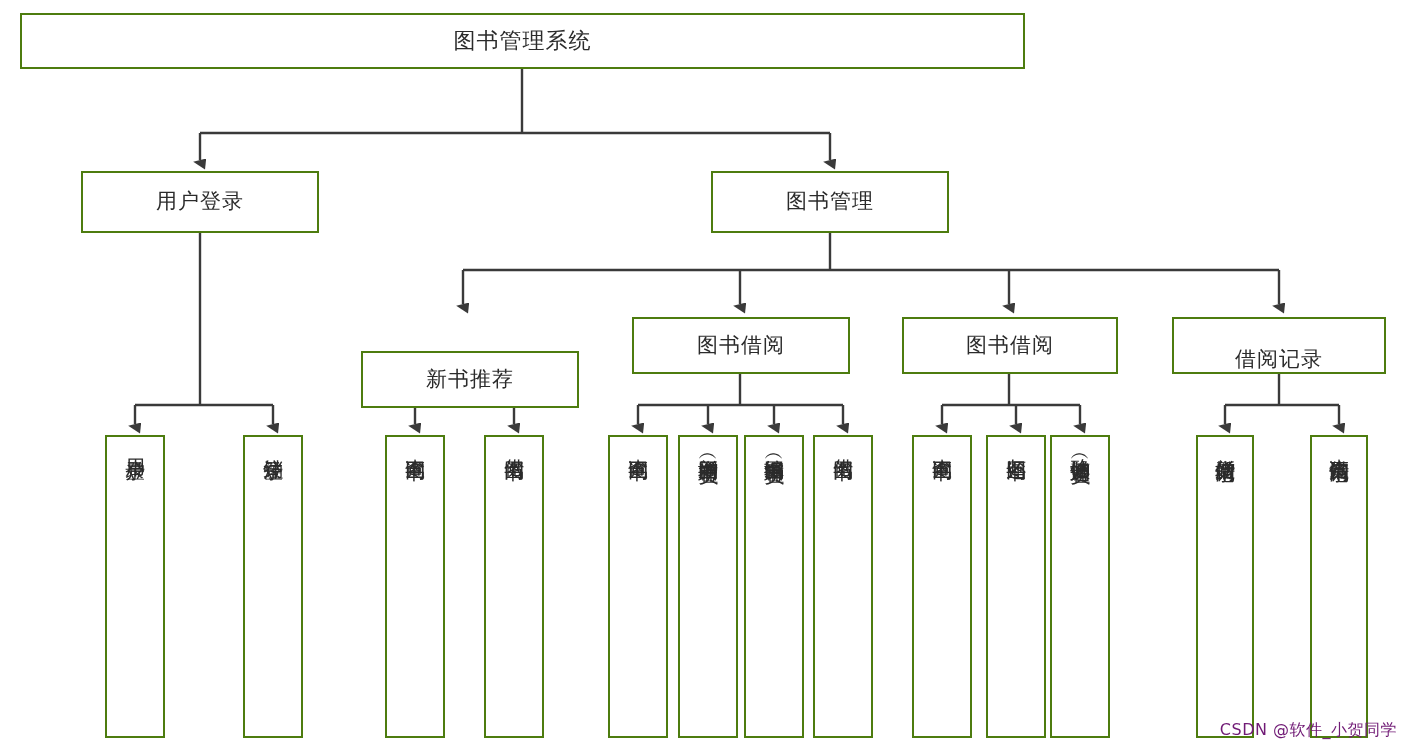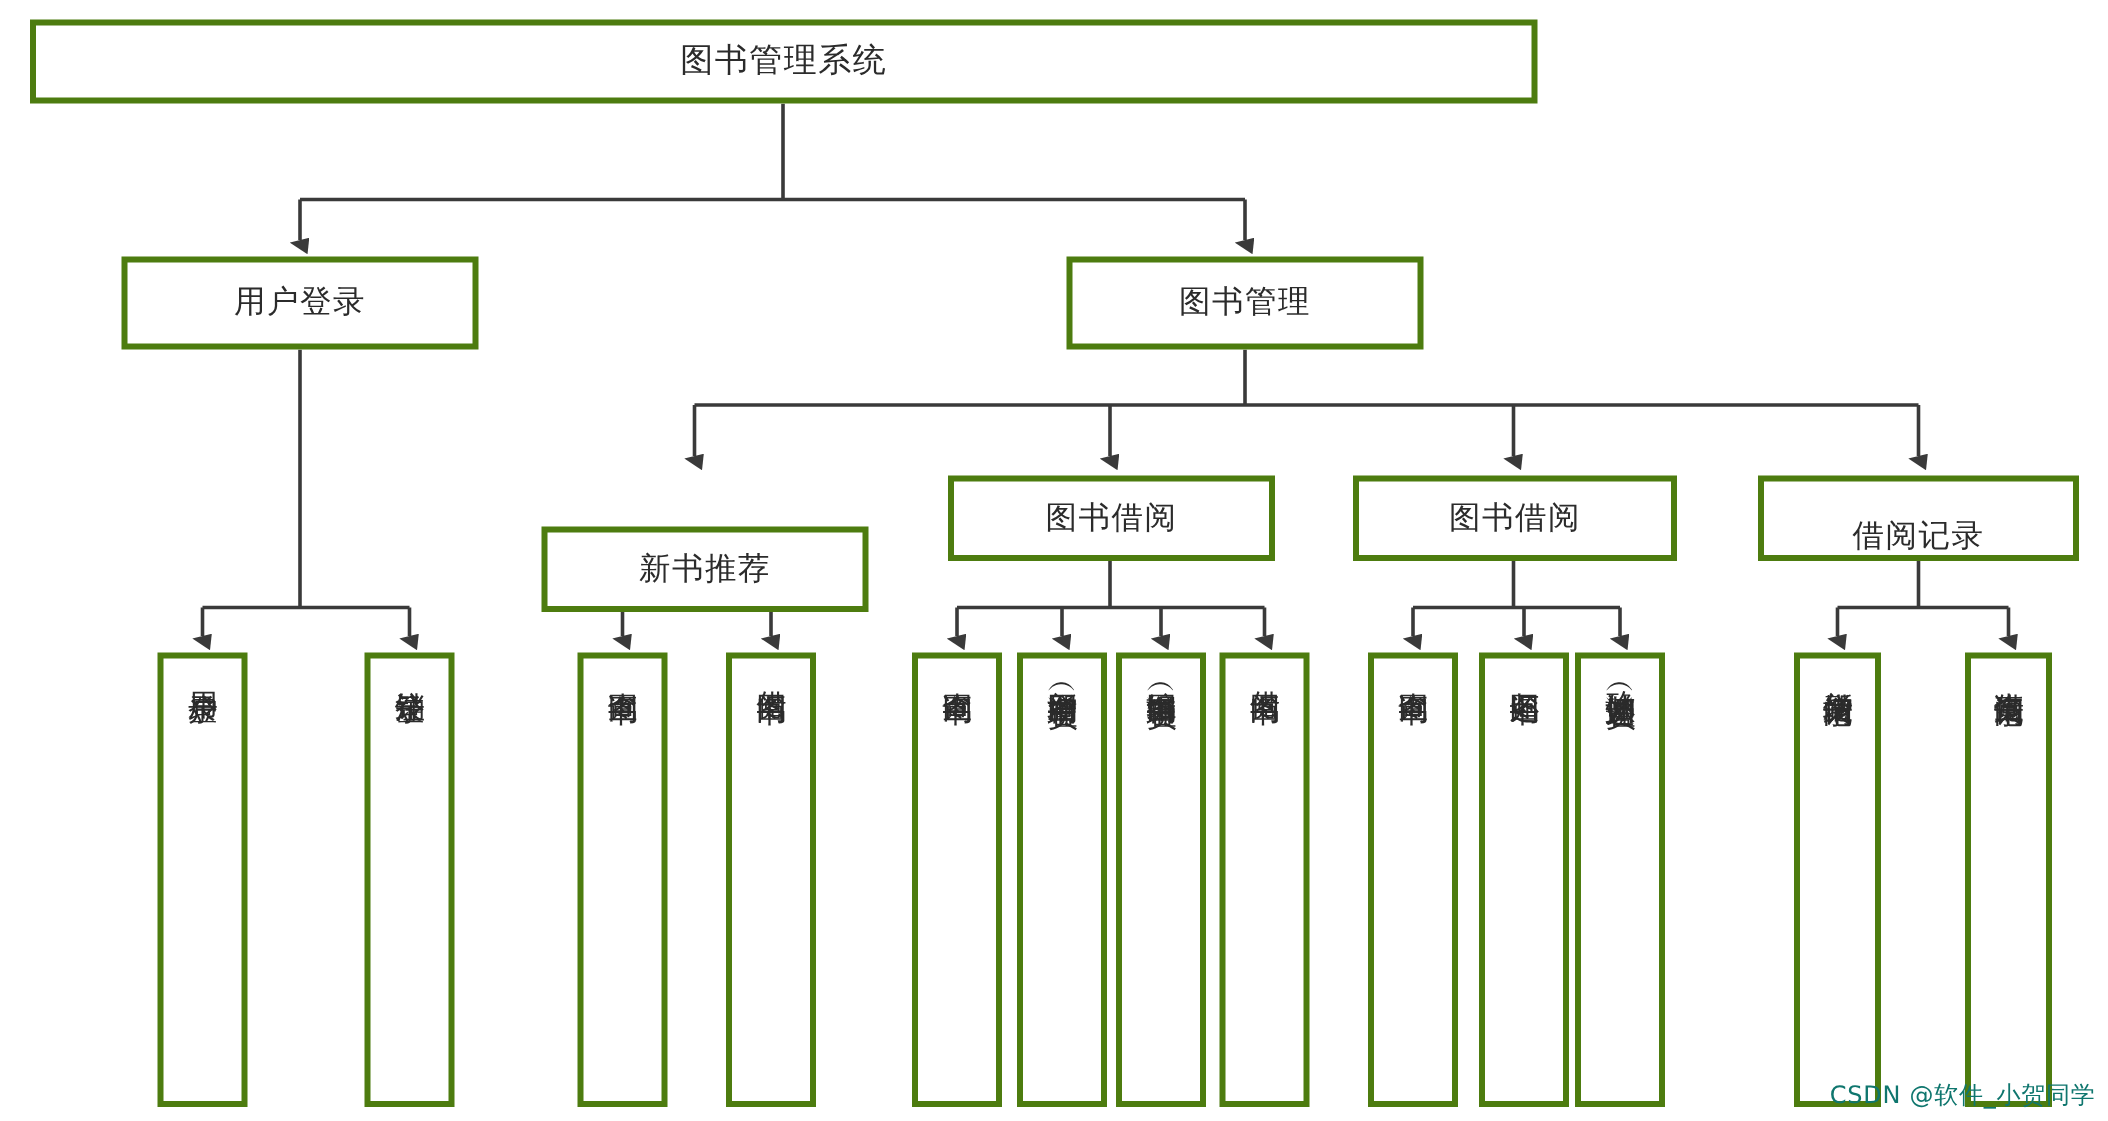--- a/index.html
+++ b/index.html
@@ -22,21 +22,21 @@
     left: 0;
     top: 0;
     width: 1405px;
     height: 747px;
     pointer-events: none;
   }
   .node {
     position: absolute;
     box-sizing: border-box;
     background: #ffffff;
-    border: 4px solid #4d7c0f;
+    border: 2px solid #4d7c0f;
     display: flex;
     align-items: center;
     justify-content: center;
     color: #2b2b2b;
   }
   .node.h {
     font-size: 21px;
     line-height: 1.2;
     letter-spacing: 1px;
   }
@@ -55,21 +55,21 @@
     margin: 0 auto;
   }
   .node.root {
     font-size: 22px;
   }
   .watermark {
     position: absolute;
     right: 8px;
     bottom: 6px;
     font-size: 16px;
-    color: #0f766e;
+    color: #701a75;
     letter-spacing: 0.5px;
     white-space: nowrap;
   }
 </style>
 </head>
 <body>
 
 <div id="stage">
 
   <svg id="wires" viewBox="0 0 1405 747" xmlns="http://www.w3.org/2000/svg">

